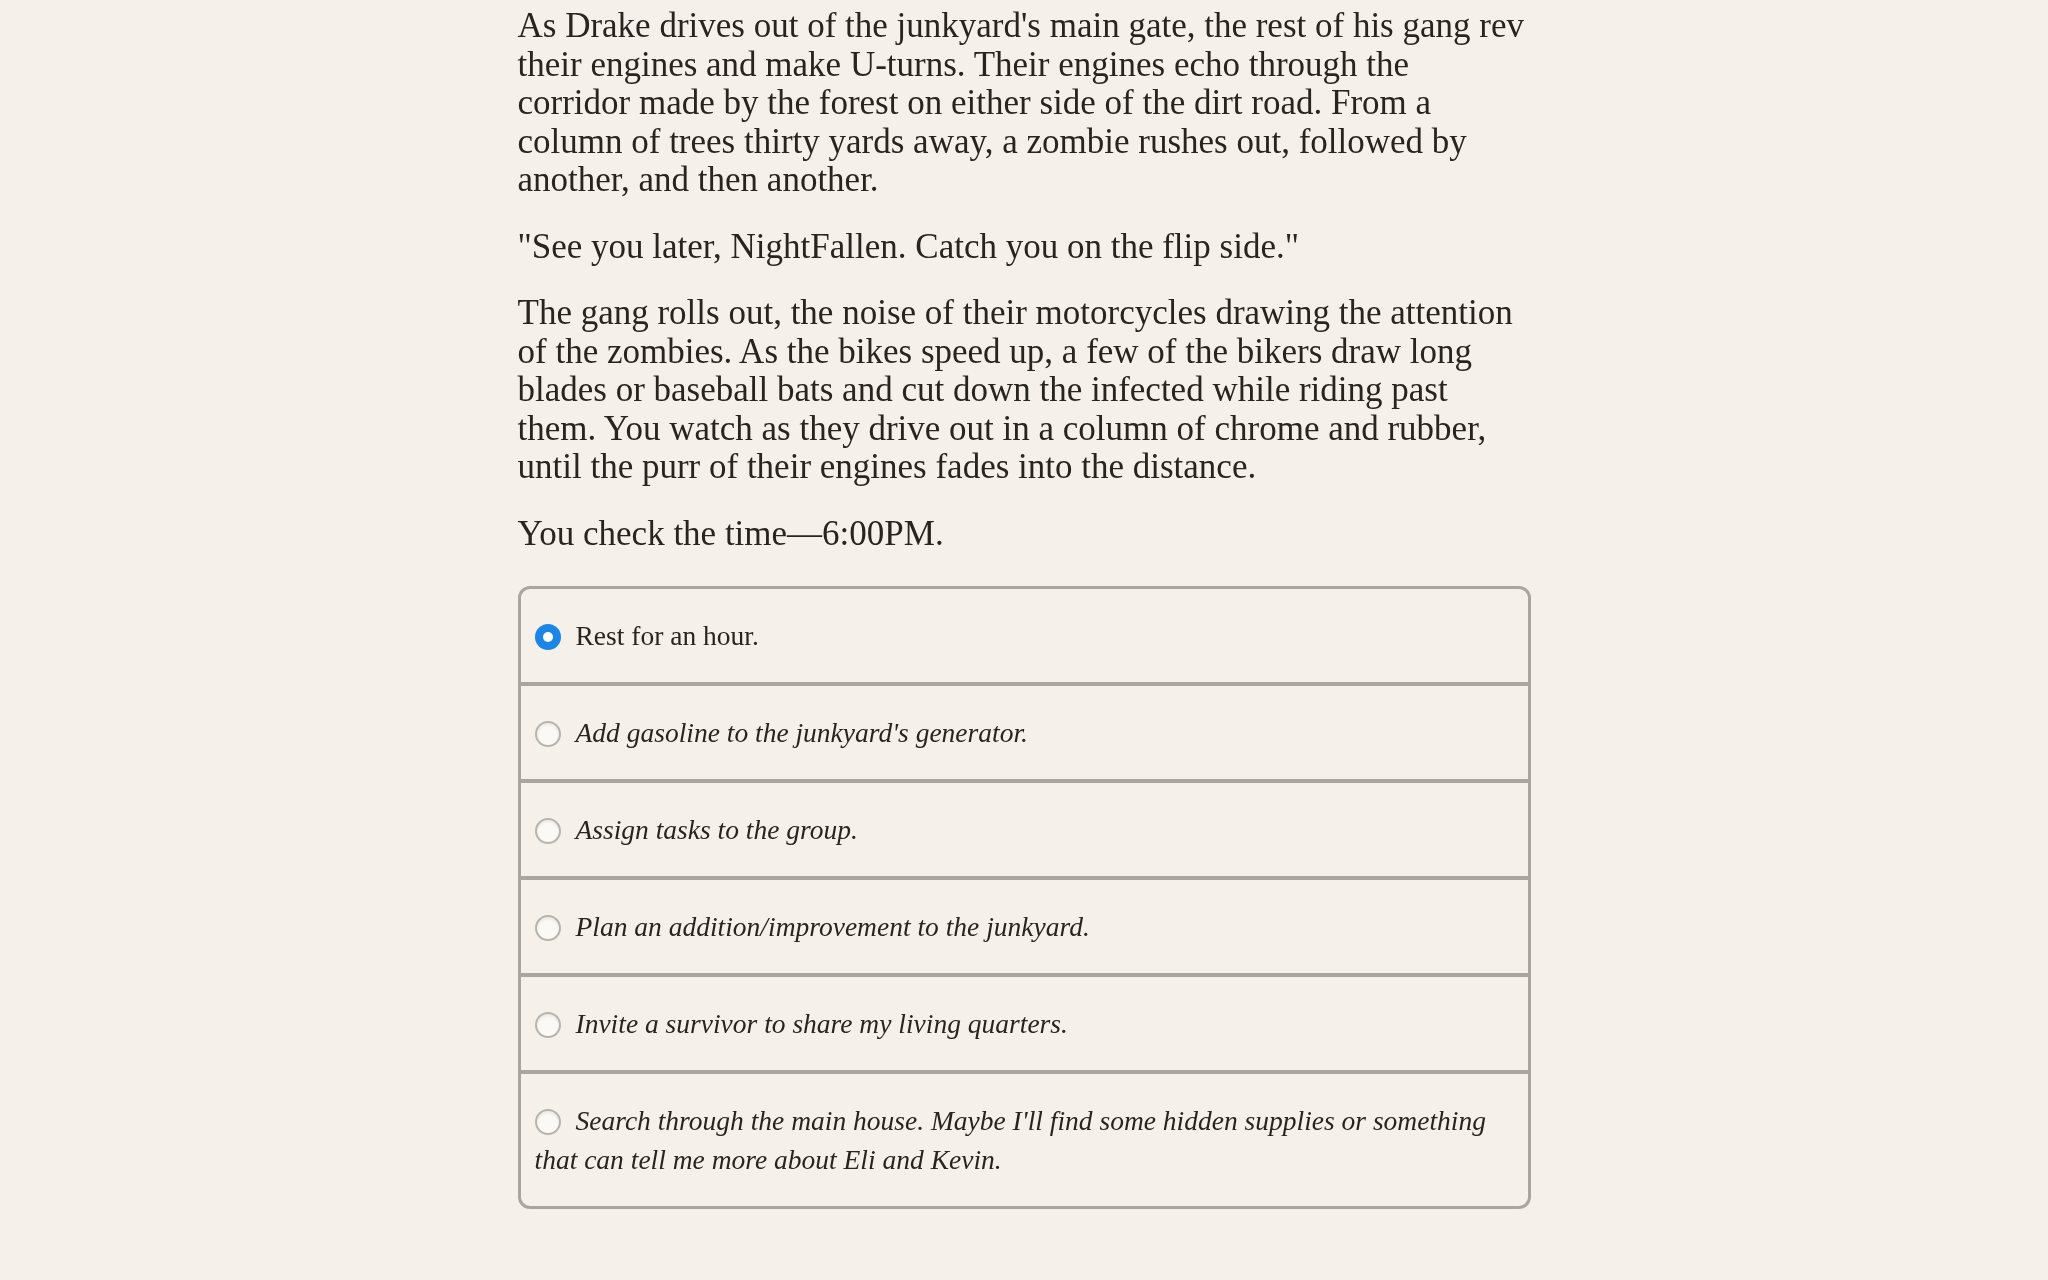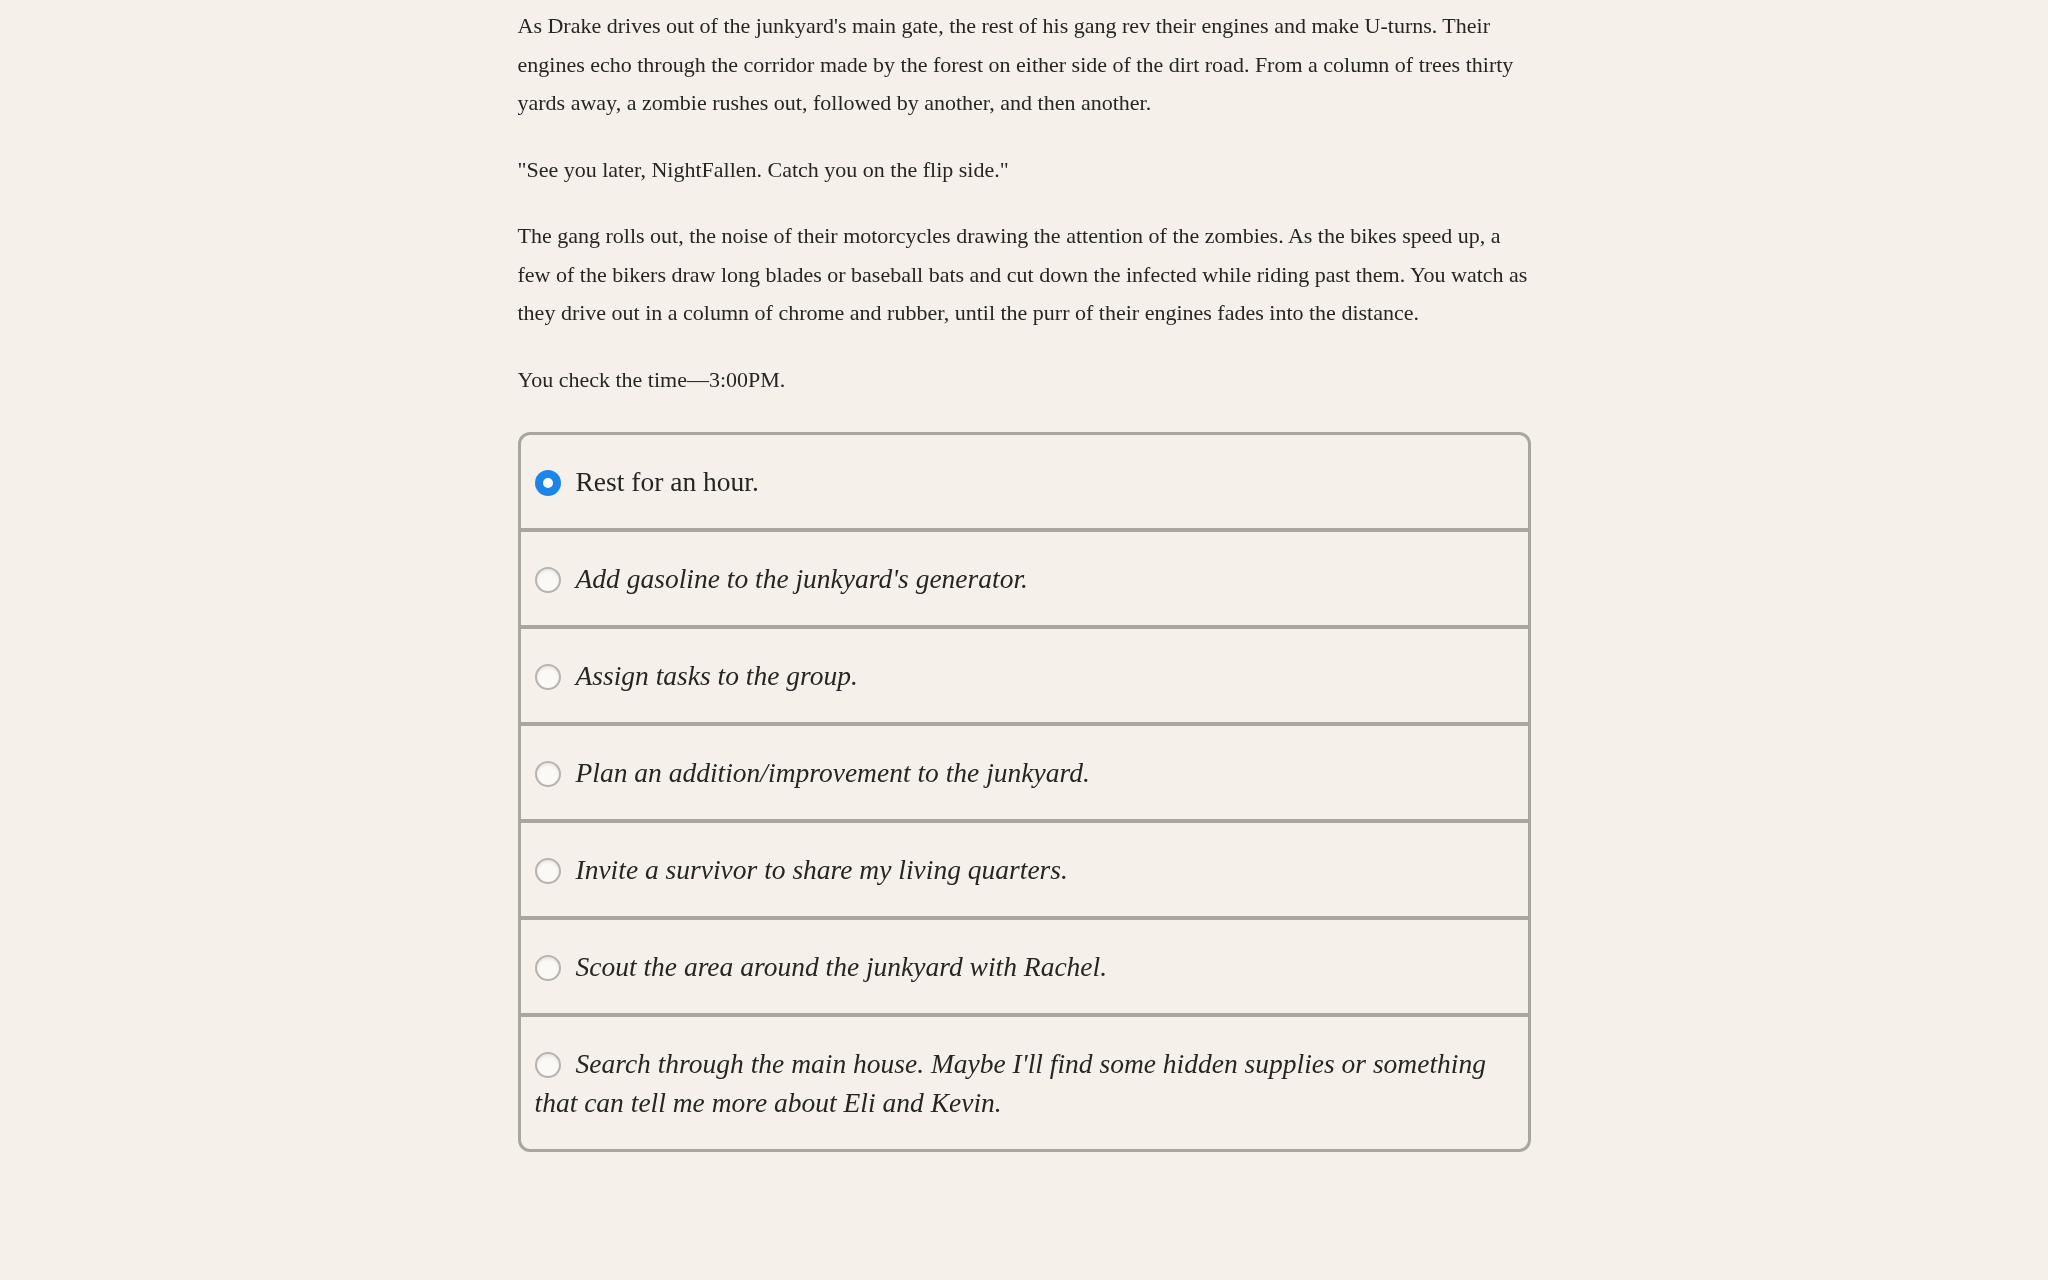--- a/index.html
+++ b/index.html
@@ -11,21 +11,21 @@
     background: #f5f1ea;
     font-family: "Liberation Serif", "DejaVu Serif", serif;
     color: #282521;
   }
   .story-column {
     width: 1013px;
     margin: 0 auto;
     padding-top: 7px;
   }
   p.story {
-    font-size: 22px;
+    font-size: 35px;
     line-height: 38.5px;
     margin: 0 0 28px 0;
     text-align: left;
   }
   .choice-box {
     margin-top: 33px;
     border: 3px solid #a9a6a0;
     border-radius: 12px 12px 12px 12px;
     background: transparent;
   }
@@ -70,21 +70,21 @@
   }
 </style>
 </head>
 <body>
 
 <main class="story-column">
 
   <p class="story">As Drake drives out of the junkyard's main gate, the rest of his gang rev their engines and make U-turns. Their engines echo through the corridor made by the forest on either side of the dirt road. From a column of trees thirty yards away, a zombie rushes out, followed by another, and then another.</p>
   <p class="story">"See you later, NightFallen. Catch you on the flip side."</p>
   <p class="story">The gang rolls out, the noise of their motorcycles drawing the attention of the zombies. As the bikes speed up, a few of the bikers draw long blades or baseball bats and cut down the infected while riding past them. You watch as they drive out in a column of chrome and rubber, until the purr of their engines fades into the distance.</p>
-  <p class="story">You check the time—3:00PM.</p>
+  <p class="story">You check the time—6:00PM.</p>
 
   <div class="choice-box">
 
     <label class="choice-row">
       <span class="radio selected"></span><span>Rest for an hour.</span>
     </label>
 
     <label class="choice-row">
       <span class="radio"></span><span>Add gasoline to the junkyard's generator.</span>
     </label>
@@ -95,22 +95,19 @@
     </label>
 
     <label class="choice-row">
       <span class="radio"></span><span>Plan an addition/improvement to the junkyard.</span>
     </label>
 
     <label class="choice-row">
       <span class="radio"></span><span>Invite a survivor to share my living quarters.</span>
     </label>
 
-    <label class="choice-row">
-      <span class="radio"></span><span>Scout the area around the junkyard with Rachel.</span>
-    </label>
 
     <label class="choice-row">
       <span class="radio"></span><span>Search through the main house. Maybe I'll find some hidden supplies or something that can tell me more about Eli and Kevin.</span>
     </label>
 
   </div>
 </main>
 
 </body></html>

